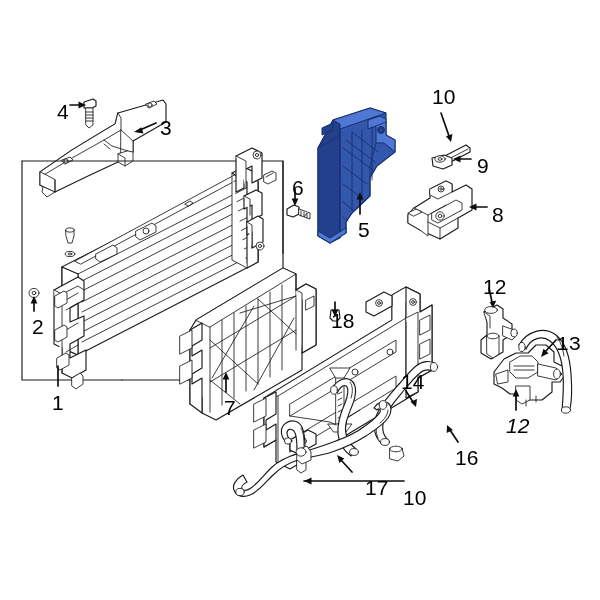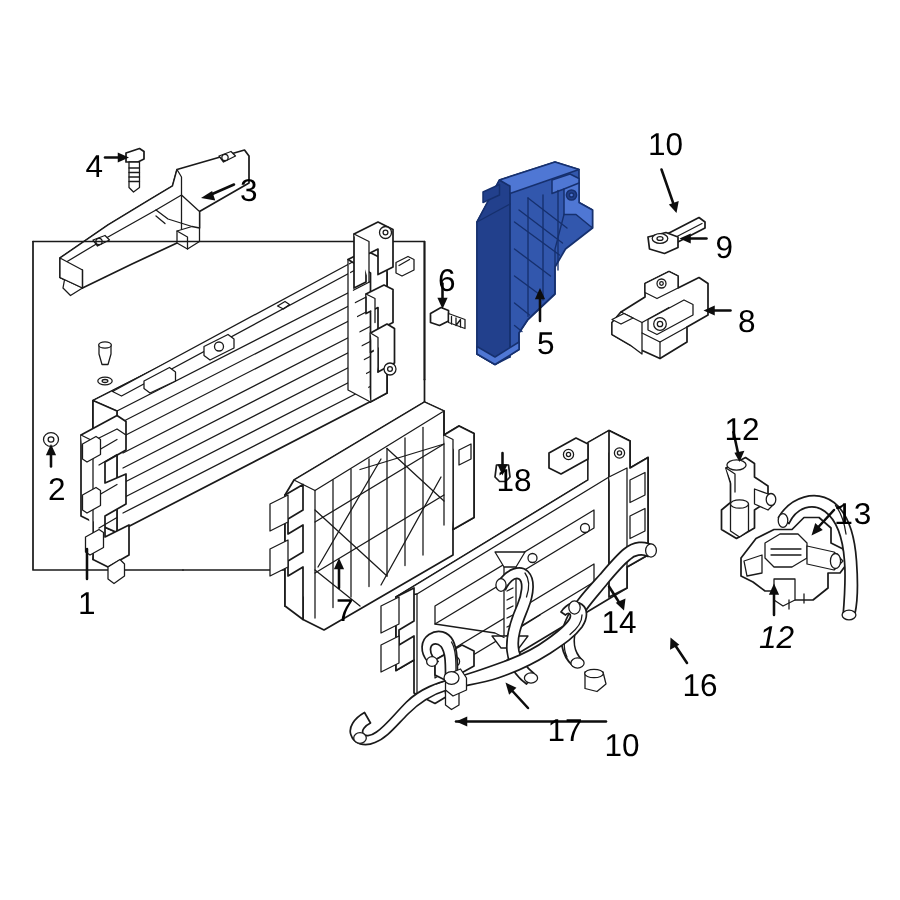--- a/index.html
+++ b/index.html
@@ -432,19 +432,19 @@
 <div class="lbl" style="left:57px; top:101px;">4</div>
 <div class="lbl" style="left:358px;top:219px;">5</div>
 <div class="lbl" style="left:292px;top:177px;">6</div>
 <div class="lbl" style="left:224px;top:397px;">7</div>
 <div class="lbl" style="left:492px;top:204px;">8</div>
 <div class="lbl" style="left:477px;top:155px;">9</div>
 <div class="lbl" style="left:432px;top:86px;text-align:center;">10</div>
 <div class="lbl" style="left:483px;top:276px;">12</div>
 <div class="lbl" style="left:506px;top:415px;font-style:italic;">12</div>
 <div class="lbl" style="left:556px;top:334px;font-family:Liberation Mono, monospace;">13</div>
-<div class="lbl" style="left:401px;top:405px;text-align:center;">14</div>
+<div class="lbl" style="left:401px;top:371px;text-align:center;">14</div>
 <div class="lbl" style="left:403px;top:487px;">10</div>
 <div class="lbl" style="left:455px;top:447px;text-align:right;">16</div>
 <div class="lbl" style="left:365px;top:477px;">17</div>
 <div class="lbl" style="left:331px;top:292px;margin-top:18px;">18</div>
 
 </div>
 
 </body></html>

